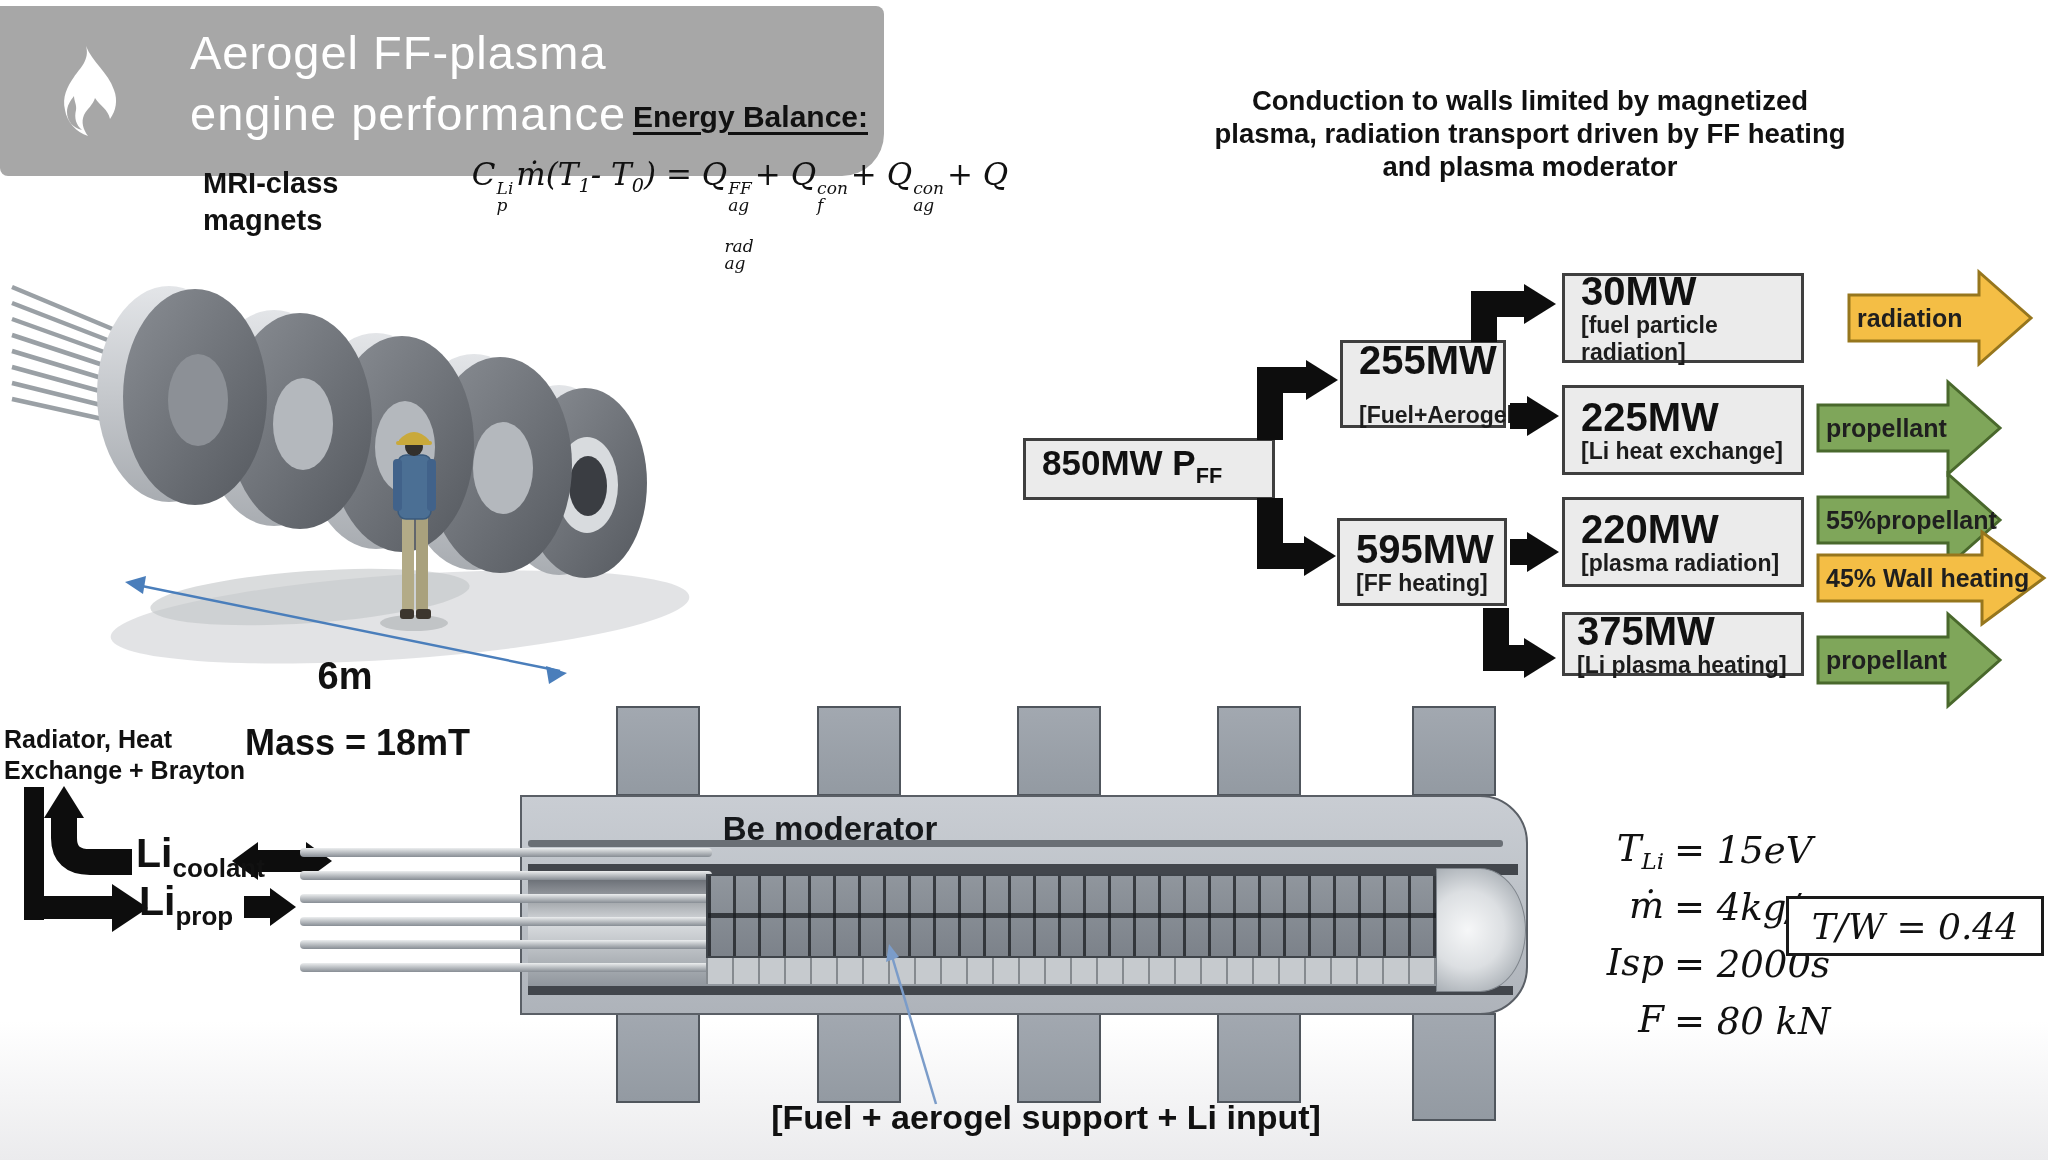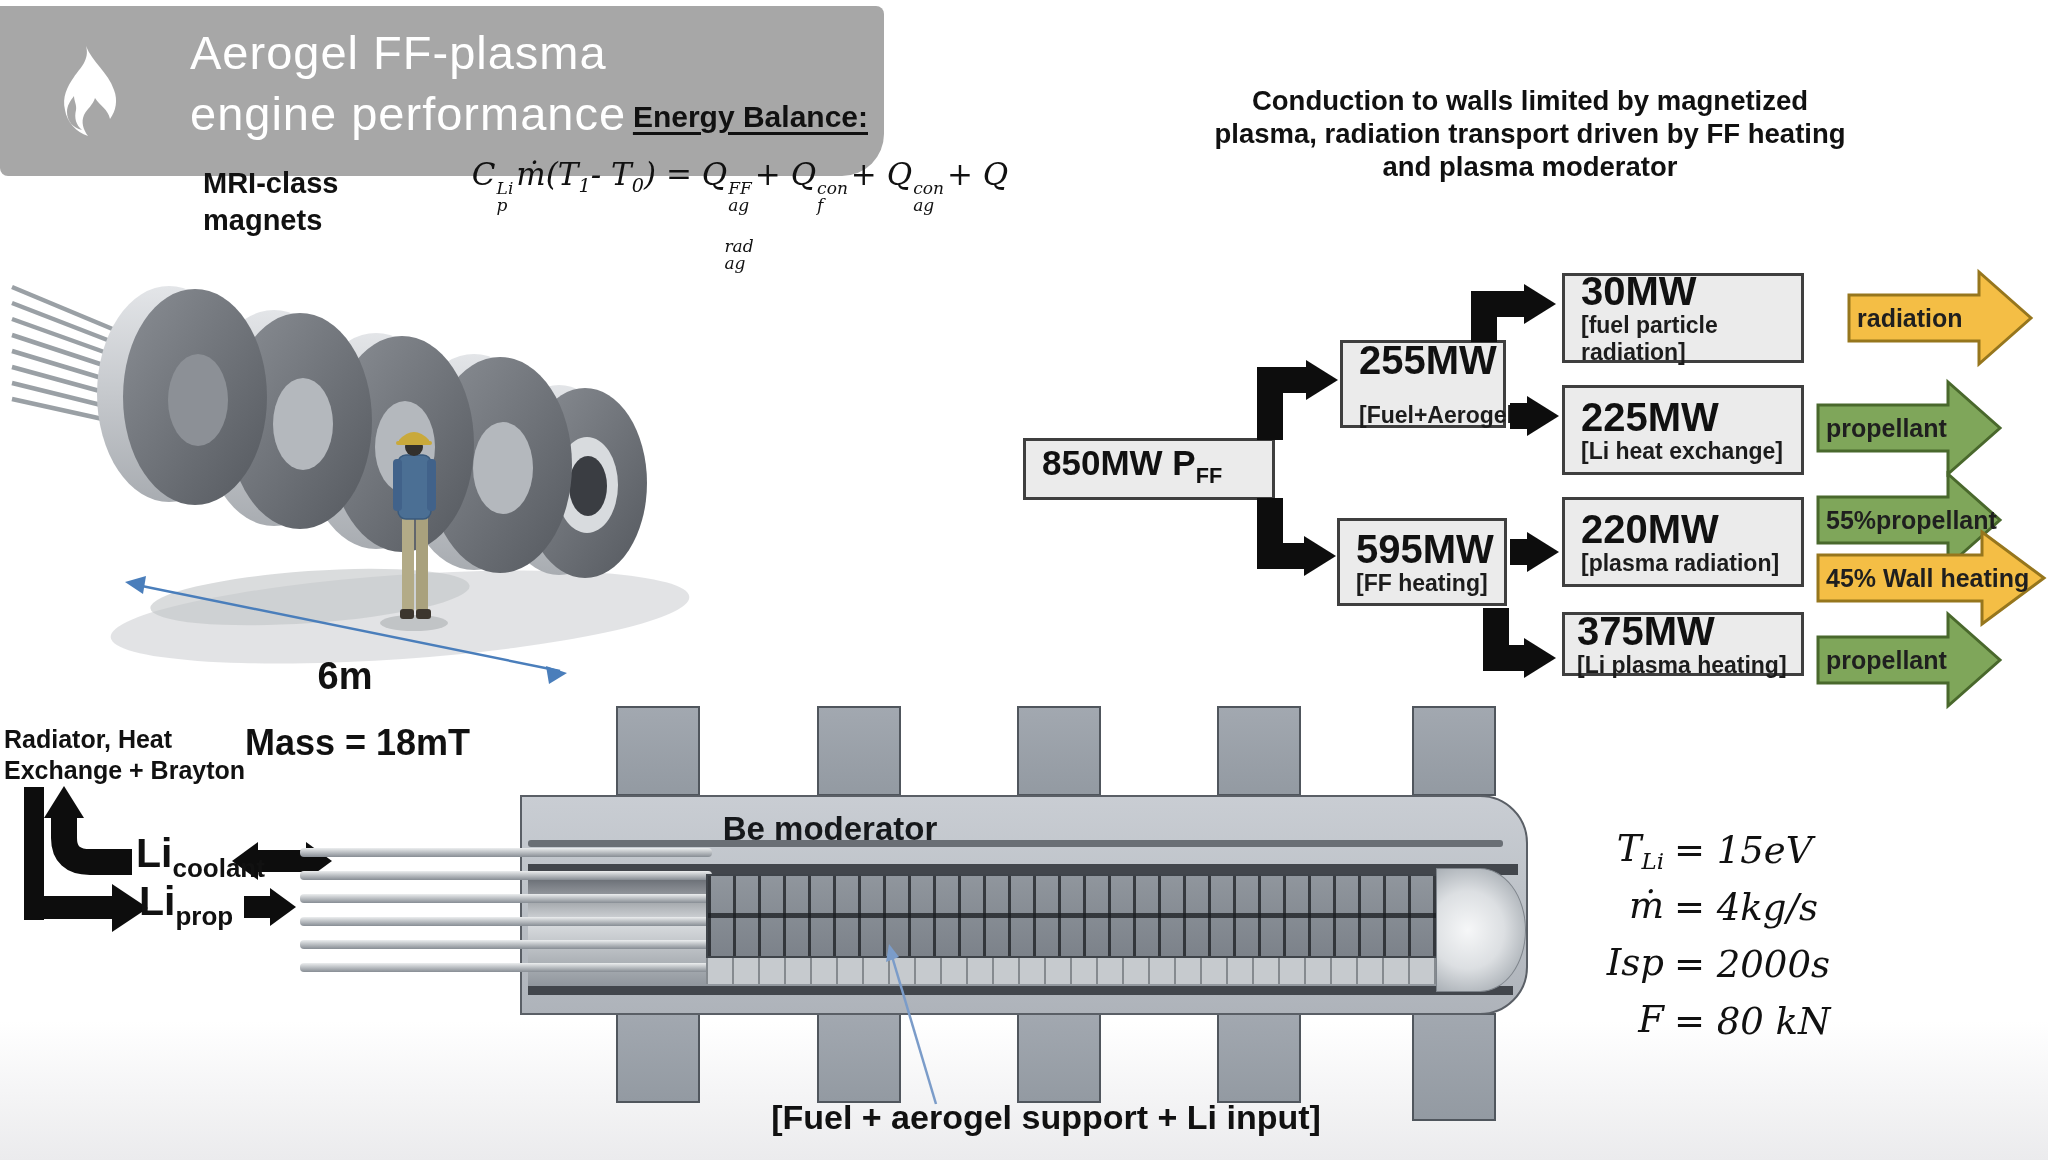--- a/index.html
+++ b/index.html
@@ -349,14 +349,17 @@
     </div>
     <div class="row">
       <span class="pl"><span>Isp</span><sub></sub></span>
       <span class="pr">= 2000s</span>
     </div>
     <div class="row">
       <span class="pl"><span>F</span><sub></sub></span>
       <span class="pr">= 80 kN</span>
     </div>
   </div>
+  <div class="abs tw-box">
+    <span>T/W = 0.44</span>
+  </div>
 
 </div>
 
 </body></html>

